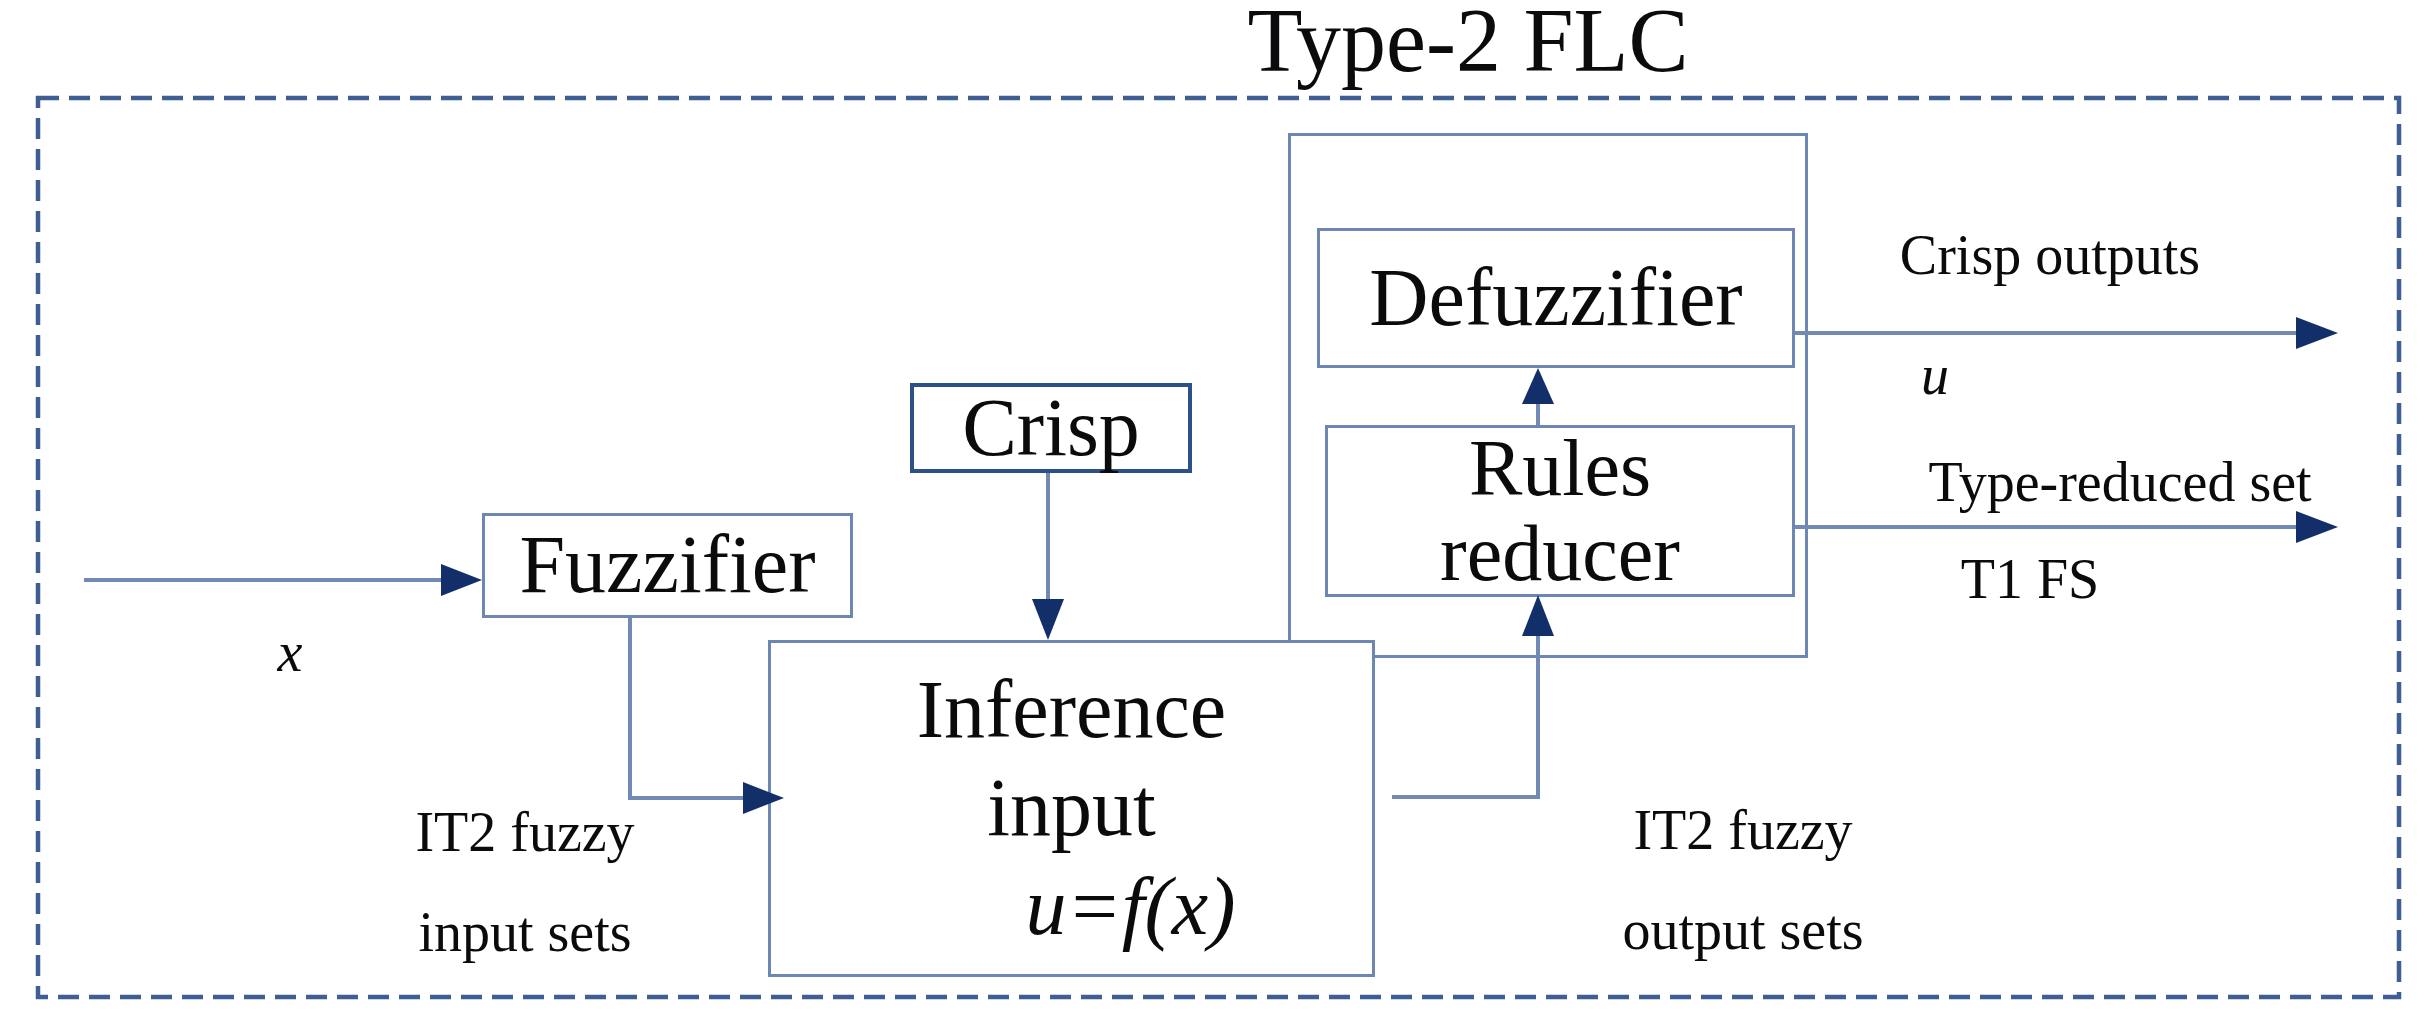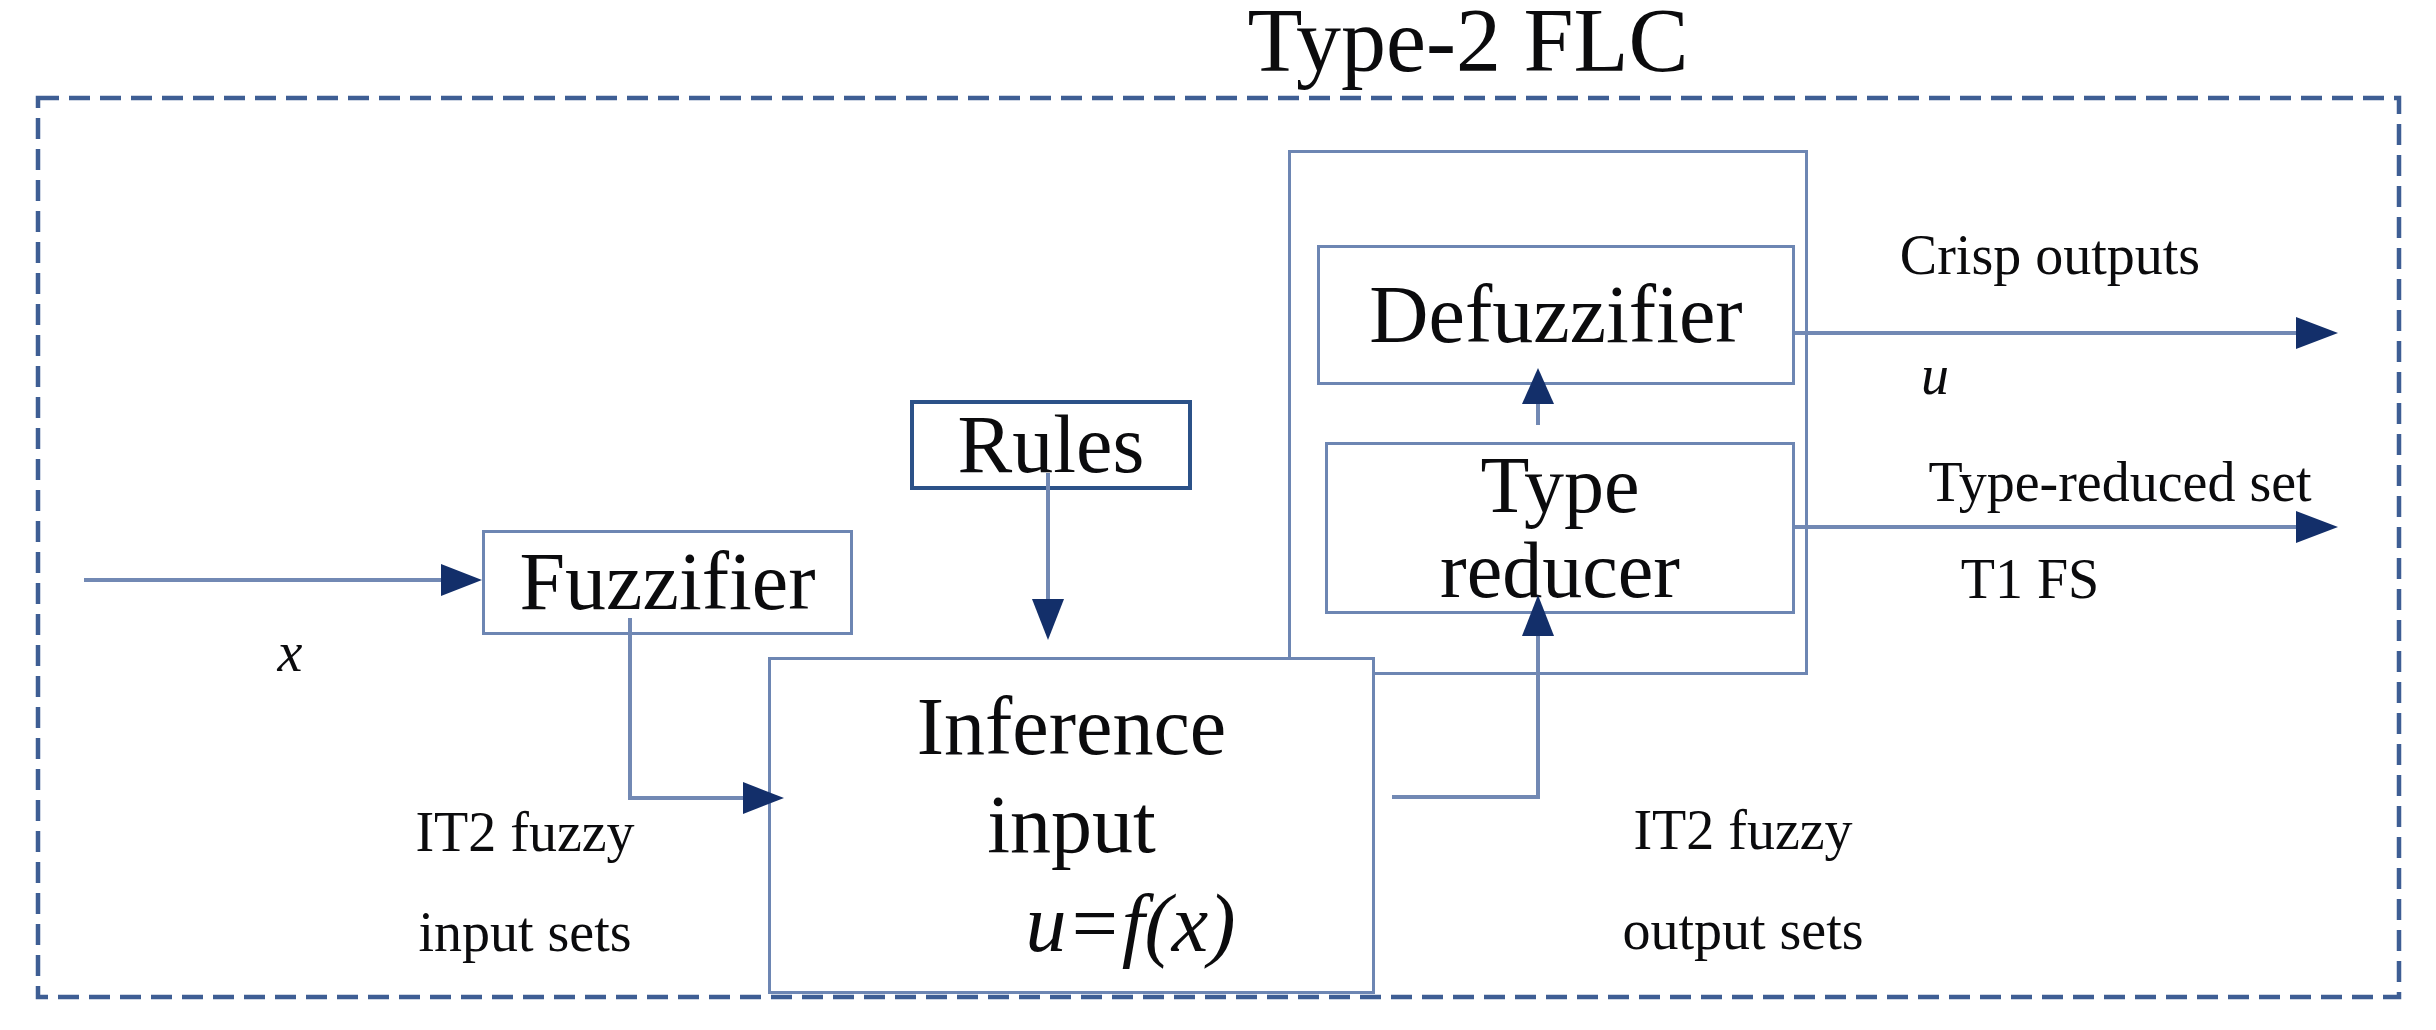--- a/index.html
+++ b/index.html
@@ -23,21 +23,21 @@
   .title{
     position:absolute;left:1218px;top:-4px;width:500px;
     font-size:90px;line-height:1.0;text-align:center;white-space:nowrap;
   }
   .box{
     position:absolute;
     border:3px solid var(--box-border);
     background:var(--background);
     box-sizing:border-box;
     display:flex;align-items:center;justify-content:center;
-    font-size:82px;line-height:1.2;text-align:center;margin-top:17px;
+    font-size:82px;line-height:1.2;text-align:center;
   }
   .box.container{background:transparent;}
   .lbl{
     position:absolute;
     font-size:56px;line-height:100px;text-align:center;white-space:nowrap;
   }
   .italic{font-style:italic;}
   svg.overlay{position:absolute;left:0;top:0;pointer-events:none;}
   .conn{stroke:var(--accent-line);stroke-width:4;fill:none;}
   .head{fill:var(--arrowhead);stroke:none;}
@@ -59,30 +59,30 @@
       <span>input</span>
       <span class="italic infer-formula">u=f(x)</span>
     </div>
   </div>
 
   <div class="box" style="left:482px;top:513px;width:371px;height:105px;">
     <span>Fuzzifier</span>
   </div>
 
   <div class="box" style="left:910px;top:383px;width:282px;height:90px;border:4px solid var(--rules-border);">
-    <span>Rules</span>
+    <span>Crisp</span>
   </div>
 
   <div class="box" style="left:1317px;top:228px;width:478px;height:140px;">
     <span>Defuzzifier</span>
   </div>
 
   <div class="box" style="left:1325px;top:425px;width:470px;height:172px;font-size:80px;line-height:85px;">
     <div>
-      <div>Type</div>
+      <div>Rules</div>
       <div>reducer</div>
     </div>
   </div>
 
 
   <div class="lbl italic" style="left:230px;top:602px;width:120px;">x</div>
 
   <div class="lbl" style="left:300px;top:782px;width:450px;">
     <div>IT2 fuzzy</div>
     <div>input sets</div>

